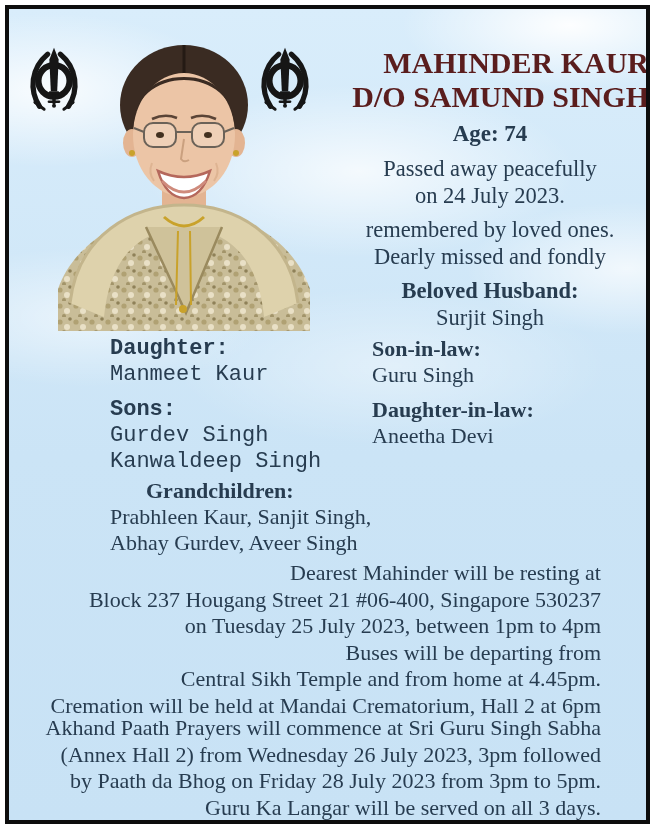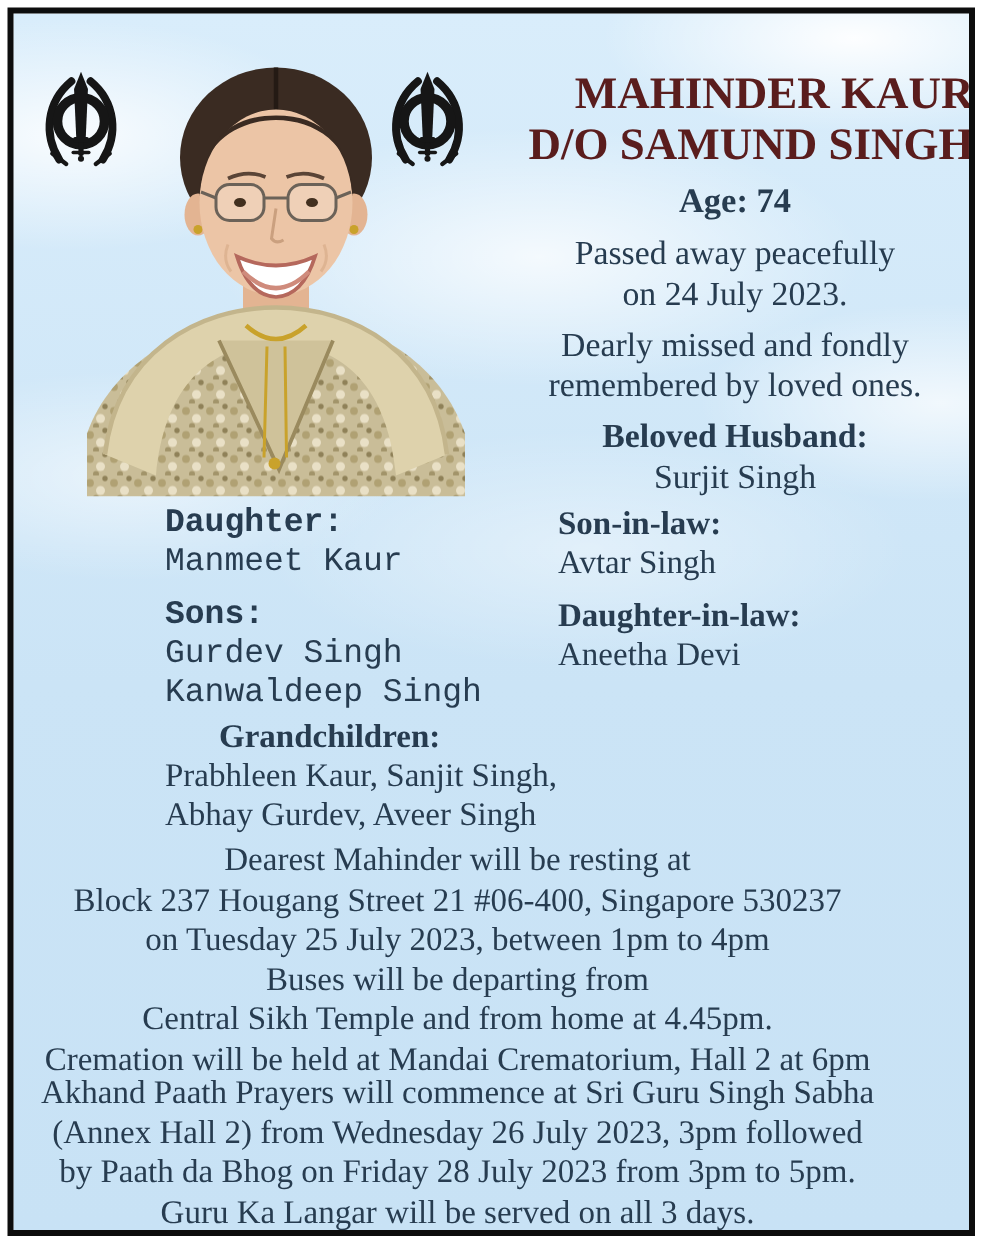--- a/index.html
+++ b/index.html
@@ -35,21 +35,21 @@
   .age{font-weight:bold;font-size:23px;line-height:28px;margin-top:6px;}
   .hgroup{font-size:22.5px;line-height:27px;margin-top:7px;}
   .hlabel{font-weight:bold;}
   .family-col{position:absolute;font-size:22px;line-height:26px;}
   .family-col .lbl{font-weight:bold;}
   .family-col .gap{height:9px;}
   .fam-left{left:101px;top:327px;font-family:Liberation Mono, monospace;}
   .fam-right{left:363px;top:327px;}
   .grandchildren{position:absolute;left:101px;top:469px;font-size:22px;line-height:26px;}
   .grandchildren .lbl{font-weight:bold;margin-left:36px;}
-  .centerblock{position:absolute;left:0;width:592px;text-align:center;font-size:22px;line-height:26.5px;}
+  .centerblock{position:absolute;left:0;width:592px;text-align:right;font-size:22px;line-height:26.5px;}
   .wake{top:551px;}
   .prayers{top:706px;}
 </style>
 </head>
 <body>
 
 <div class="frame">
 
   <svg class="icon-khanda left" viewBox="0 0 100 128">
     <g fill="none" stroke="#161616" stroke-linecap="round">
@@ -142,41 +142,41 @@
 
   <div class="header-col">
     <div class="title">MAHINDER KAUR</div>
     <div class="title">D/O SAMUND SINGH</div>
     <div class="age txt">Age: 74</div>
     <div class="hgroup txt">
       <div>Passed away peacefully</div>
       <div>on 24 July 2023.</div>
     </div>
     <div class="hgroup txt">
+      <div>remembered by loved ones.</div>
       <div>Dearly missed and fondly</div>
-      <div>remembered by loved ones.</div>
     </div>
     <div class="hgroup txt">
       <div class="hlabel">Beloved Husband:</div>
       <div>Surjit Singh</div>
     </div>
   </div>
 
   <div class="family-col fam-left txt">
     <div class="lbl">Daughter:</div>
     <div>Manmeet Kaur</div>
     <div class="gap"></div>
     <div class="lbl">Sons:</div>
     <div>Gurdev Singh</div>
     <div>Kanwaldeep Singh</div>
   </div>
 
   <div class="family-col fam-right txt">
     <div class="lbl">Son-in-law:</div>
-    <div>Avtar Singh</div>
+    <div>Guru Singh</div>
     <div class="gap"></div>
     <div class="lbl">Daughter-in-law:</div>
     <div>Aneetha Devi</div>
   </div>
 
   <div class="grandchildren txt">
     <div class="lbl">Grandchildren:</div>
     <div>Prabhleen Kaur, Sanjit Singh,</div>
     <div>Abhay Gurdev, Aveer Singh</div>
   </div>

